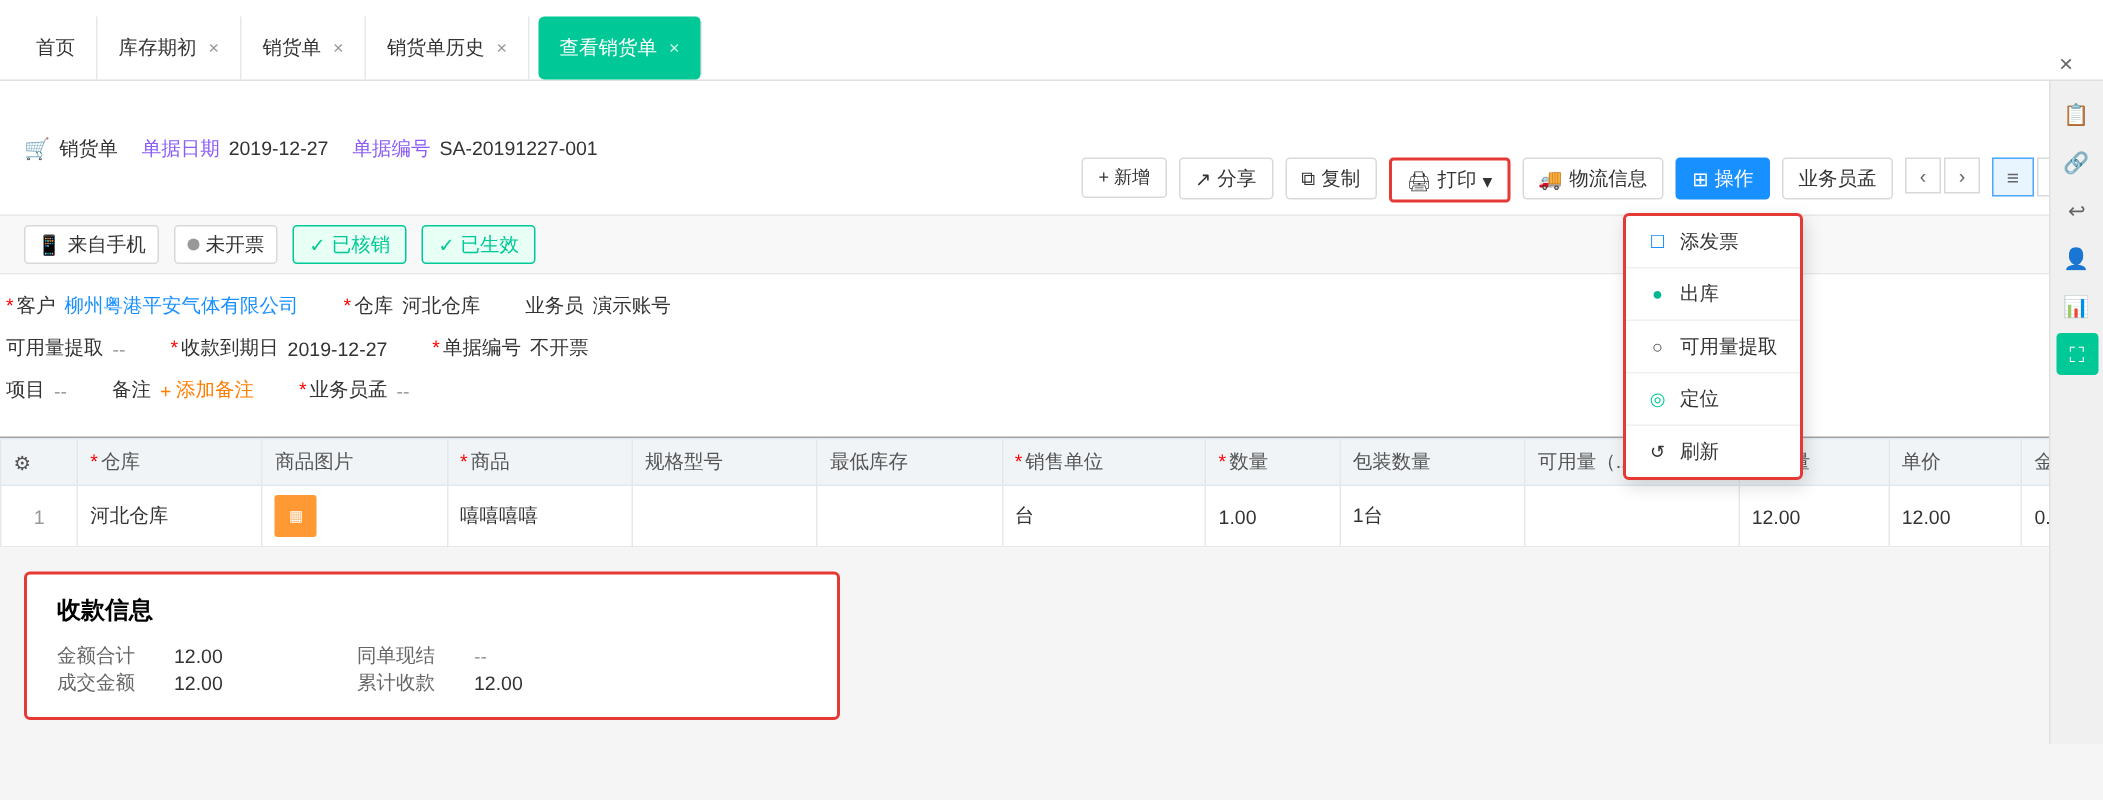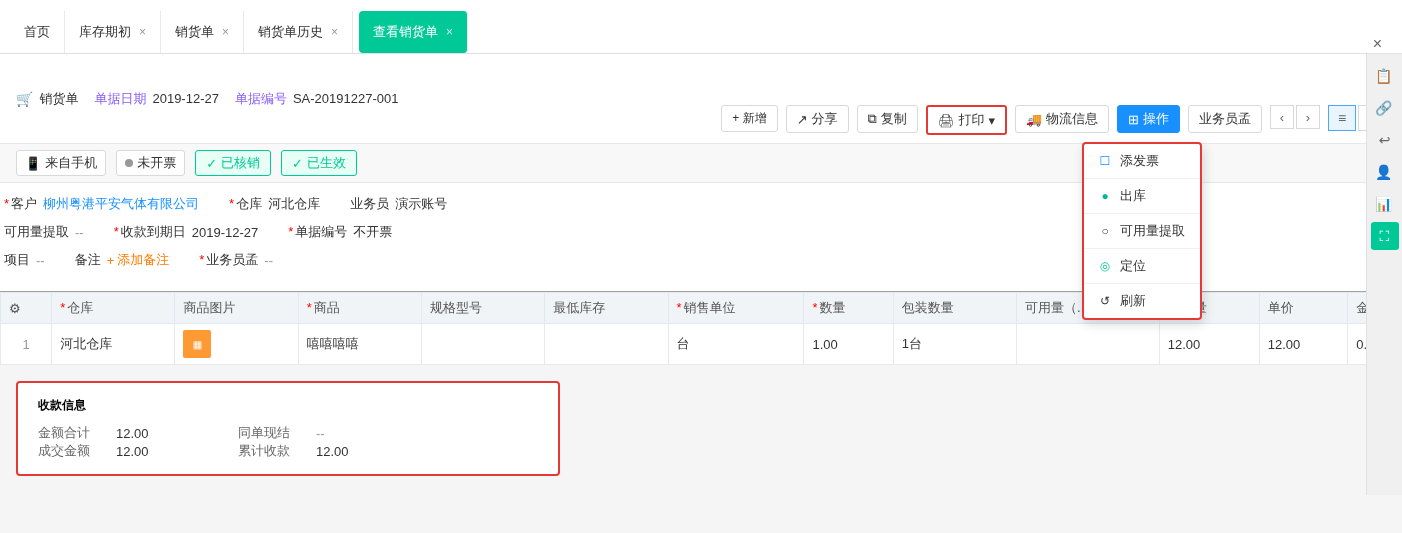--- a/index.html
+++ b/index.html
@@ -89,21 +89,21 @@
     }
     tr.subtotal td { background: #fafafa; color: #666; }
     .row-num { color: #999; text-align: center; }
     .product-img { width: 28px; height: 28px; background: #ff9933; display: flex; align-items: center; justify-content: center; color: #fff; font-size: 10px; border-radius: 2px; }
 
     
     .summary-box {
       border: 2px solid #e53935; border-radius: 4px; background: #fff;
       padding: 14px 20px; margin: 8px 16px; display: inline-block; min-width: 520px;
     }
-    .summary-title { font-weight: bold; font-size: 12px; margin-bottom: 10px; }
+    .summary-title { font-weight: bold; font-size: 16px; margin-bottom: 10px; }
     .summary-row { display: flex; align-items: center; gap: 8px; }
     .summary-label { color: #666; white-space: nowrap; min-width: 70px; font-family: Liberation Serif, serif; }
     .summary-value { color: #333; }
     .summary-value.orange { color: #e53935; }
     .summary-value.gray { color: #999; }
 
     
     .right-sidebar {
       position: absolute; right: 0; top: 0; bottom: 0; width: 36px;
       background: #f0f0f0; display: flex; flex-direction: column; align-items: center;

